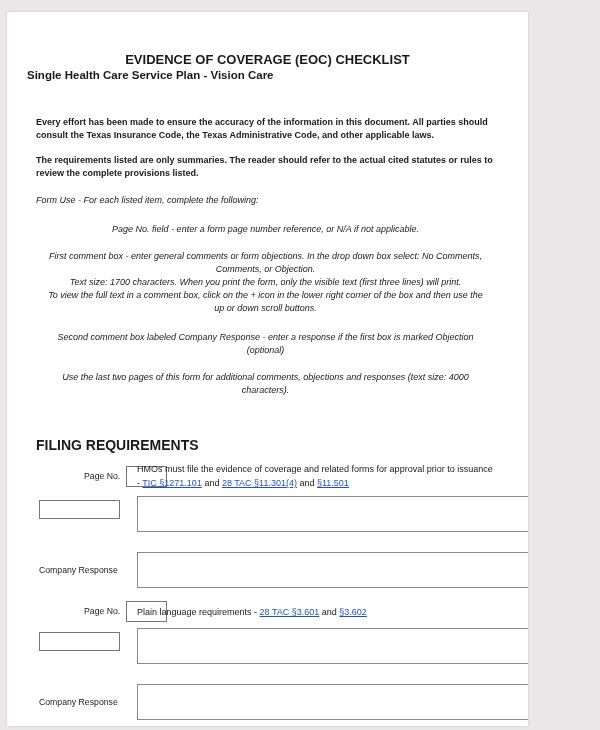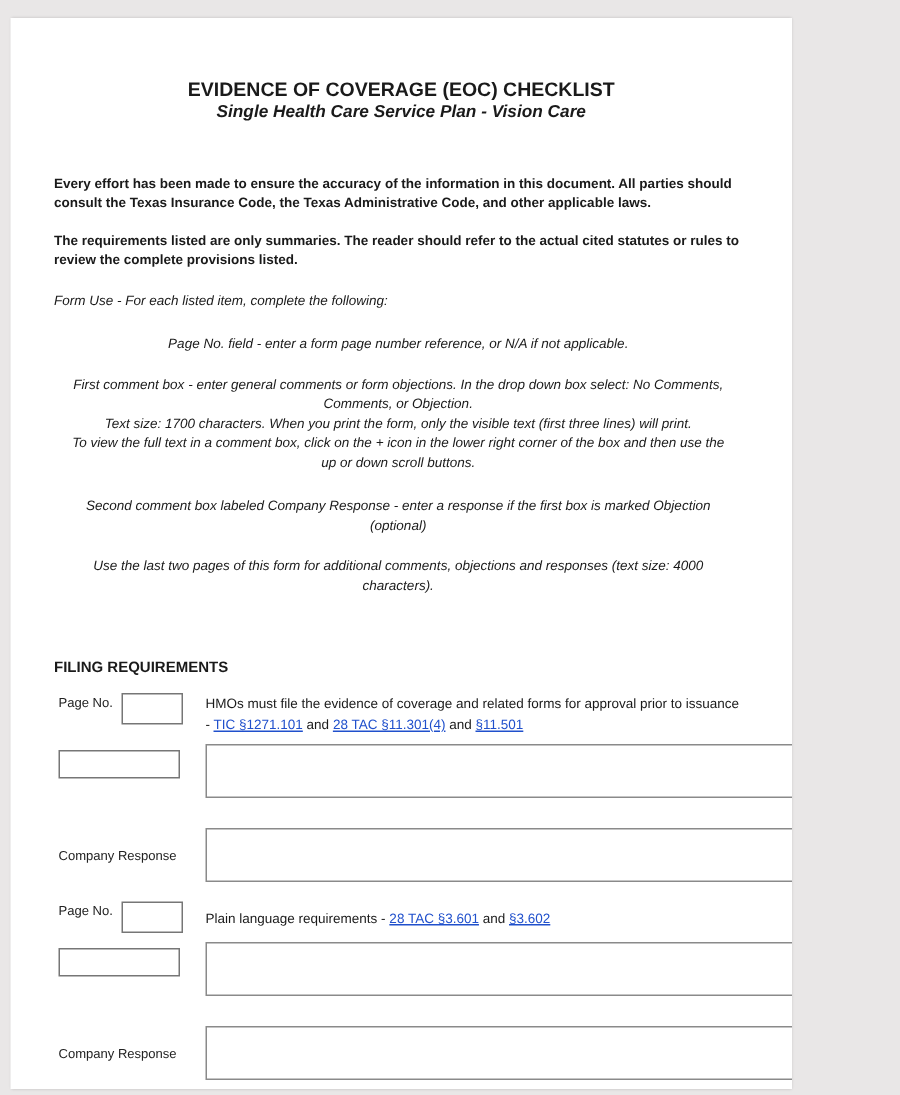--- a/index.html
+++ b/index.html
@@ -29,22 +29,22 @@
   .doc { font-size: 9px; line-height: 13px; }
 
   .title {
     margin: 40px 20px 1px;
     text-align: center;
     font-size: 13px; font-weight: bold;
     line-height: 15px;
   }
   .subtitle {
     margin: 0 20px;
-    text-align: center;
-    font-size: 11.5px; font-weight: bold; font-style: italic;
+    text-align: left;
+    font-size: 11.5px; font-weight: bold; 
     line-height: 14px;
   }
 
   .content { margin: 0 24px 0 29px; }
   .content p { margin: 0; }
 
   .p-disclaimer { margin-top: 34px !important; font-weight: bold; }
   .p-impnote-h  { margin-top: 16px !important; font-weight: bold; }
   .p-impnote-b  { margin-top: 12px !important; font-weight: bold; }
   .p-formuse    { margin-top: 14px !important; }
@@ -52,33 +52,33 @@
   .bi { font-weight: normal; font-style: italic; }
   .i  { font-style: italic; }
 
   .instructions { margin-left: 11px; margin-right: 20px; }
   .instructions p { margin: 0; text-align: center; }
   .ins-1 { margin-top: 16px !important; }
   .ins-2 { margin-top: 14px !important; }
   .ins-3 { margin-top: 16px !important; }
   .ins-4 { margin-top: 14px !important; }
 
-  .p-filing-h { margin-top: 42px !important; font-weight: bold; font-size: 10px; }
+  .p-filing-h { margin-top: 42px !important; font-weight: bold; font-size: 14px; }
 
   .filing-block { margin: 10px 0 0 3px; }
   .filing-block.second { margin-top: 13px; }
   .frow {
     display: grid;
     grid-template-columns: 88px 415px;
     column-gap: 10px;
   }
   .frow + .frow { margin-top: 6px; }
   .frow.resp { margin-top: 20px; }
 
-  .pageno-cell { display: flex; gap: 6px; }
+  .pageno-cell { display: flex; align-items: center; gap: 6px; margin-left: 45px; }
   .lbl { font-size: 8.7px; color: #222; white-space: nowrap; }
 
   .pageno-input {
     width: 41px; height: 21px;
     border: 1px solid #767676;
     background: #fff;
     font: inherit; padding: 1px 3px;
   }
   .dd-input {
     width: 81px; height: 19px;

